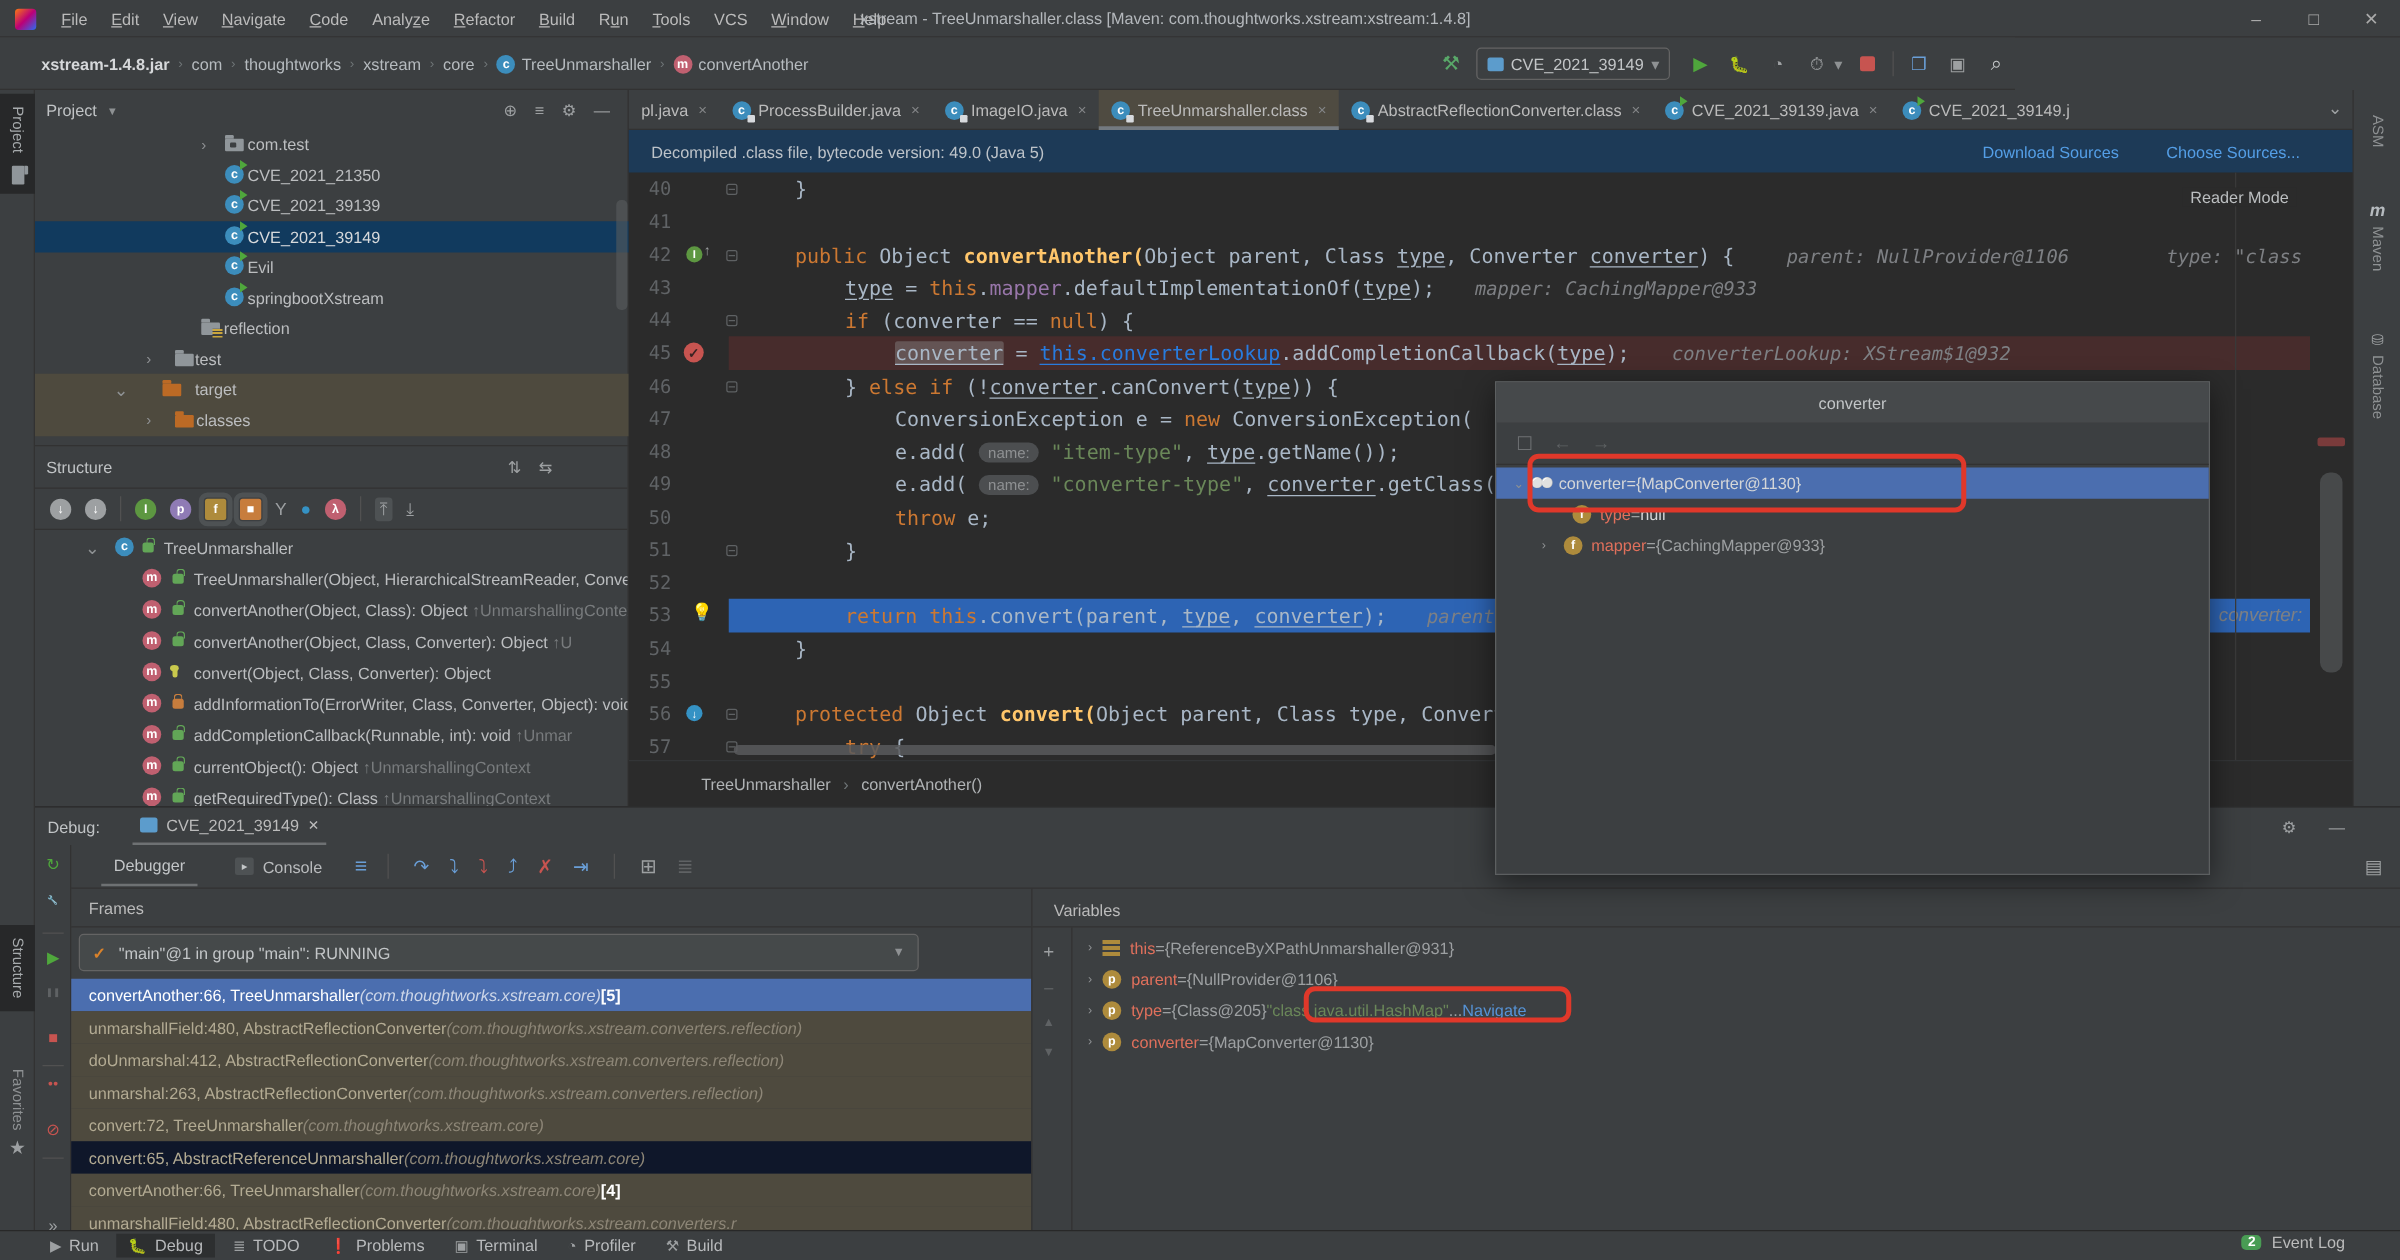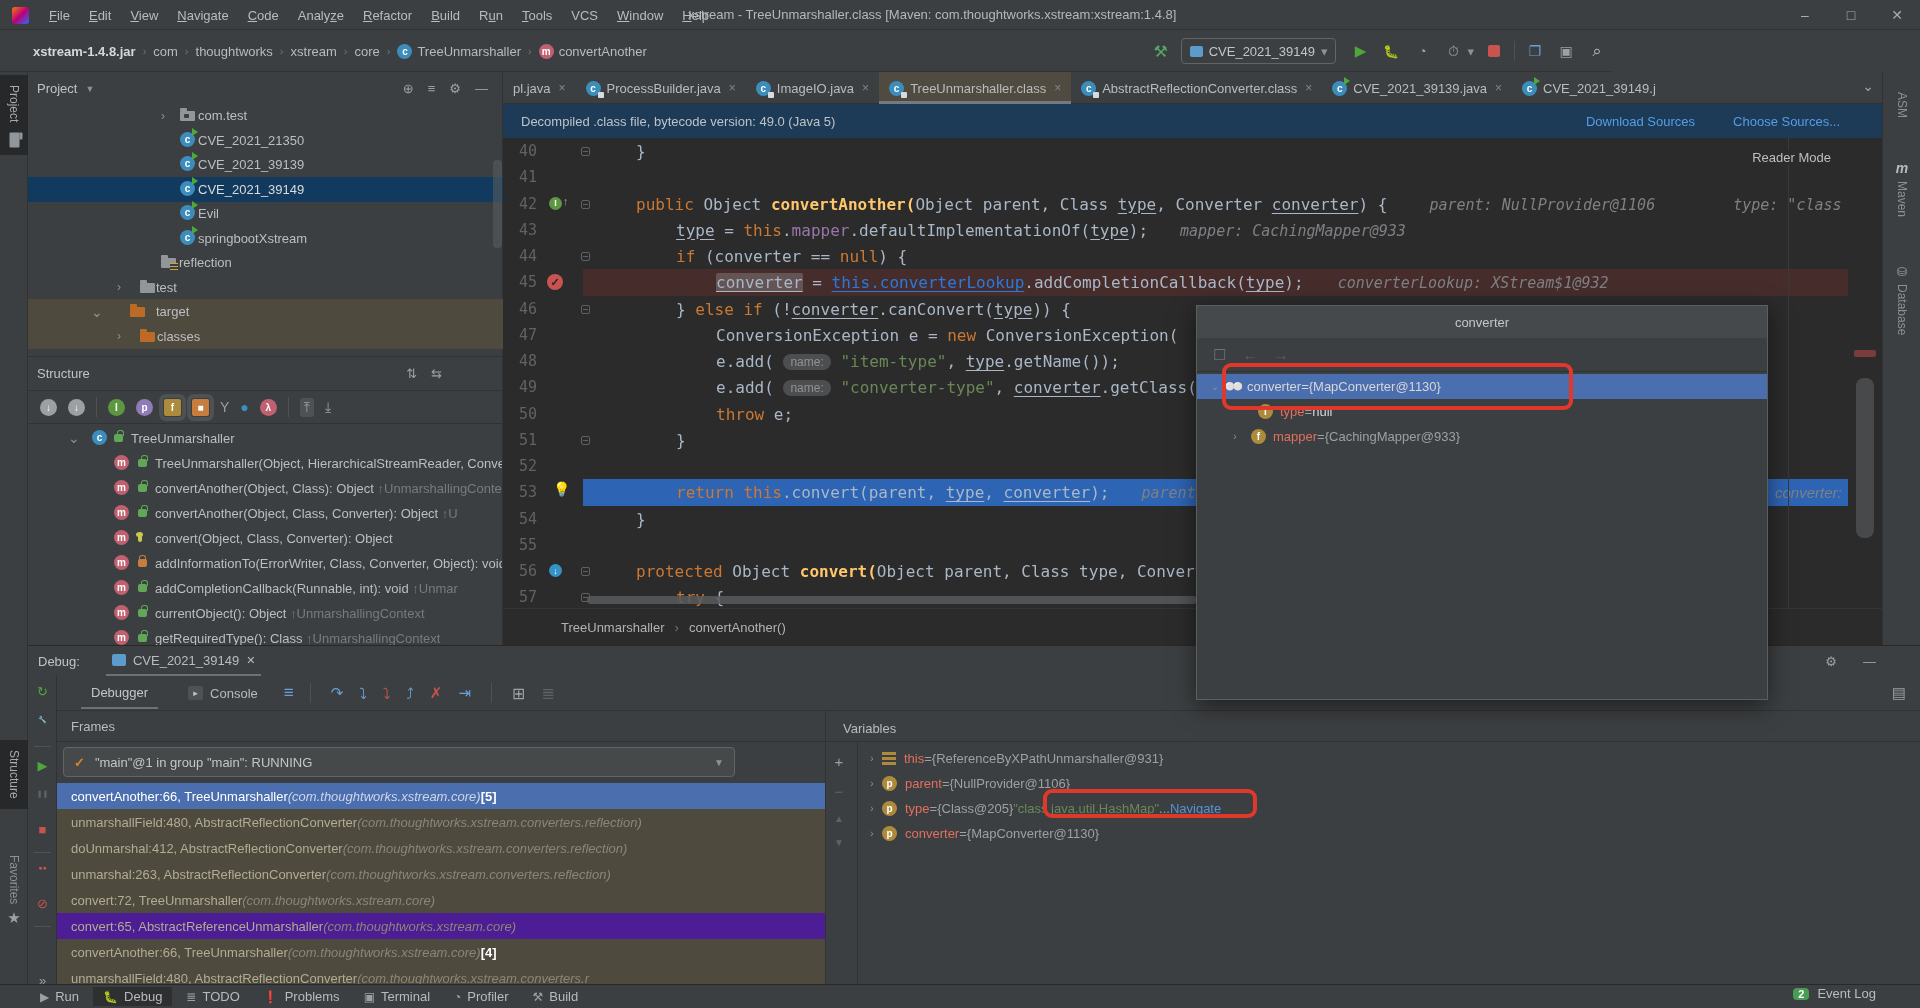--- a/index.html
+++ b/index.html
@@ -626,21 +626,21 @@
           <span class="pkg" style="font-style:italic;color:#8d8677">(com.thoughtworks.xstream.converters.reflection)</span>
         </div>
         <div class="framerow" style="top:150px;background:#4e4a3e">
           <span>unmarshal:263, AbstractReflectionConverter </span>
           <span class="pkg" style="font-style:italic;color:#8d8677">(com.thoughtworks.xstream.converters.reflection)</span>
         </div>
         <div class="framerow" style="top:176px;background:#4e4a3e">
           <span>convert:72, TreeUnmarshaller </span>
           <span class="pkg" style="font-style:italic;color:#8d8677">(com.thoughtworks.xstream.core)</span>
         </div>
-        <div class="framerow" style="top:202px;background:#4c1d95">
+        <div class="framerow" style="top:202px;background:#0f172a">
           <span>convert:65, AbstractReferenceUnmarshaller </span>
           <span class="pkg" style="font-style:italic;color:#8d8677">(com.thoughtworks.xstream.core)</span>
         </div>
         <div class="framerow" style="top:228px;background:#4e4a3e">
           <span>convertAnother:66, TreeUnmarshaller </span>
           <span class="pkg" style="font-style:italic;color:#8d8677">(com.thoughtworks.xstream.core) </span>
           <span style="color:#fff;font-weight:bold"> [4]</span>
         </div>
         <div class="framerow" style="top:254px;background:#4e4a3e">
           <span>unmarshallField:480, AbstractReflectionConverter </span>

